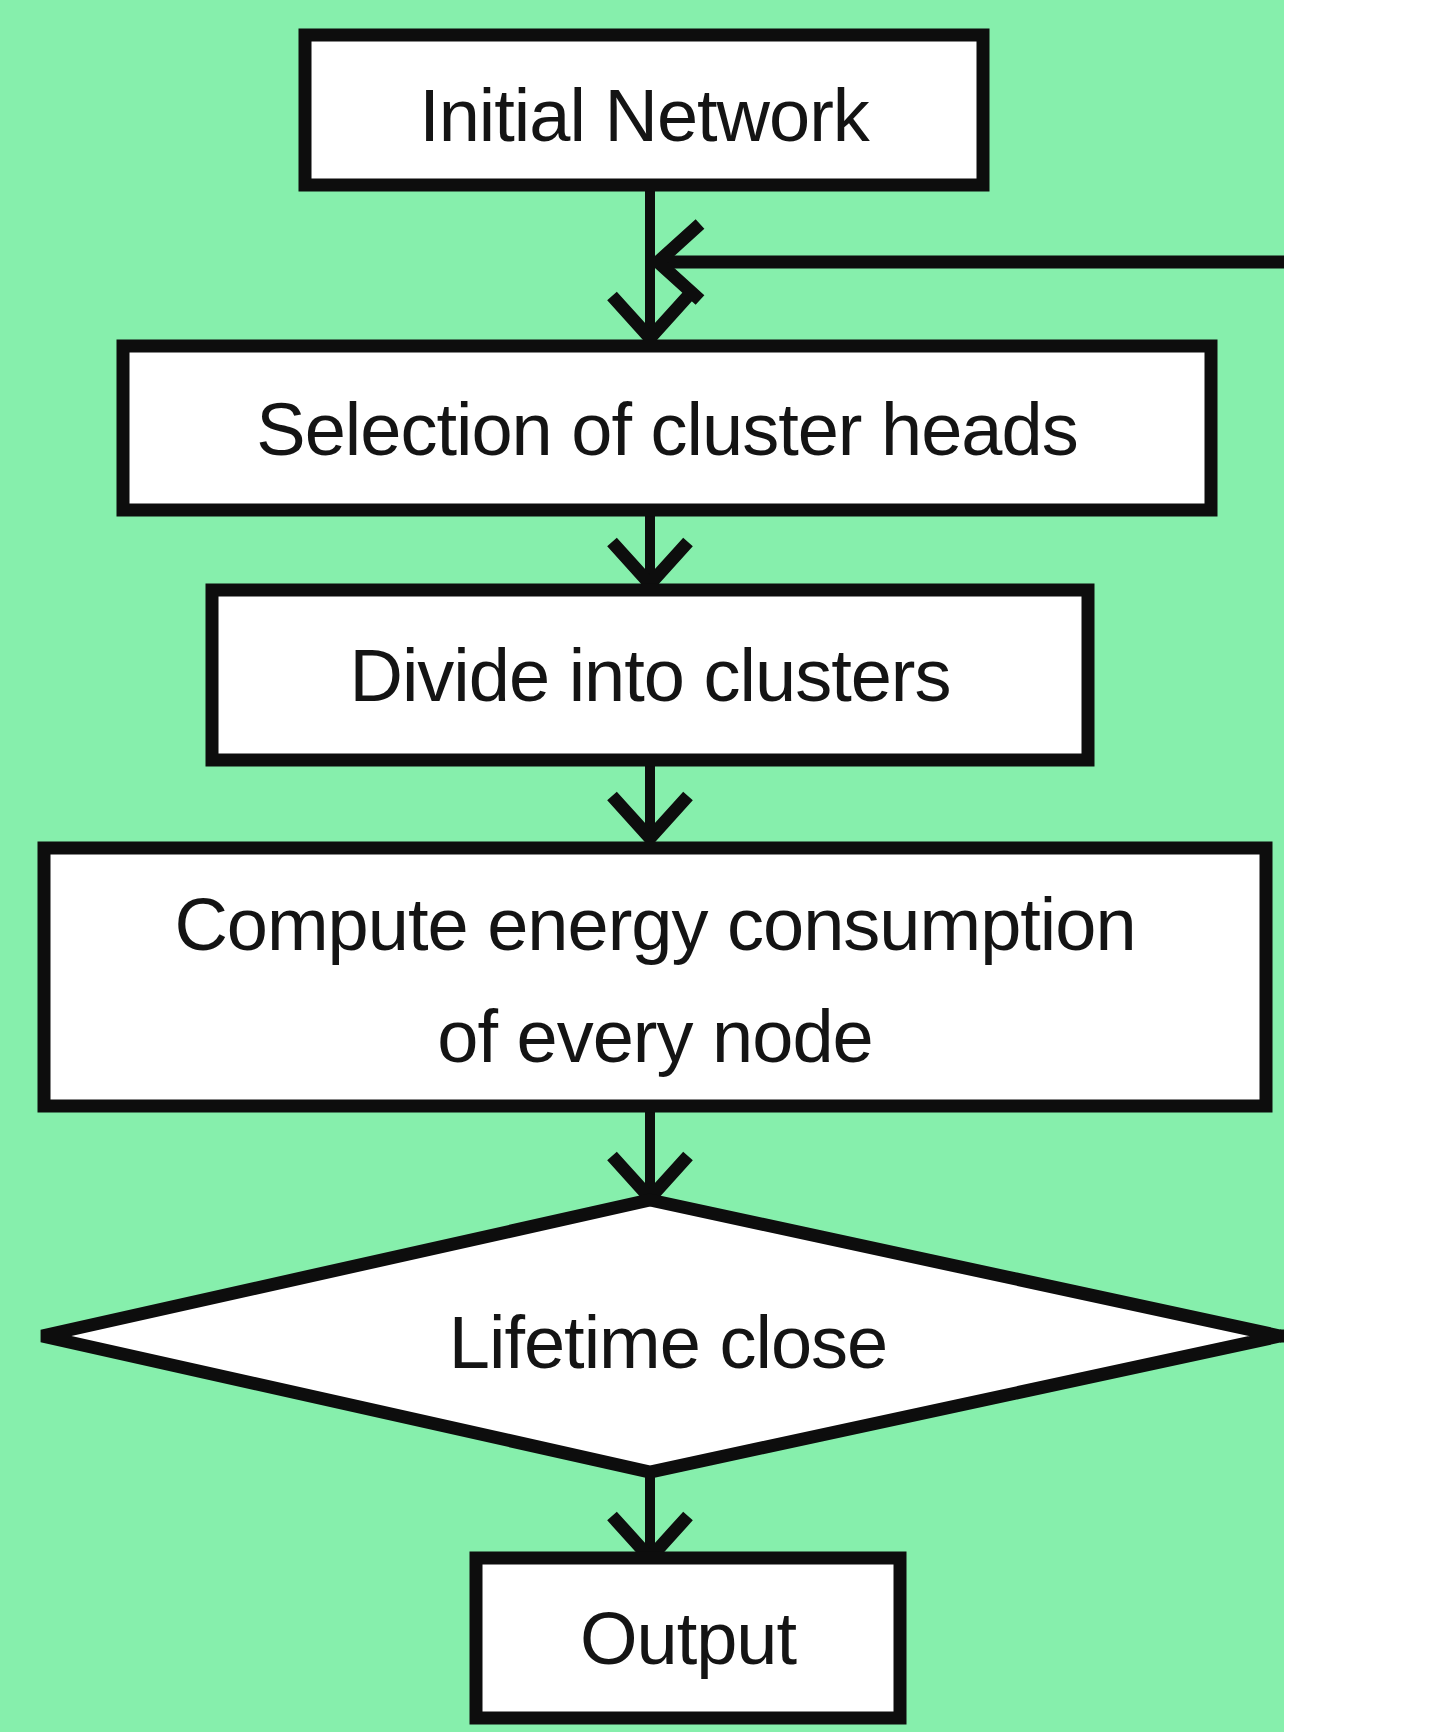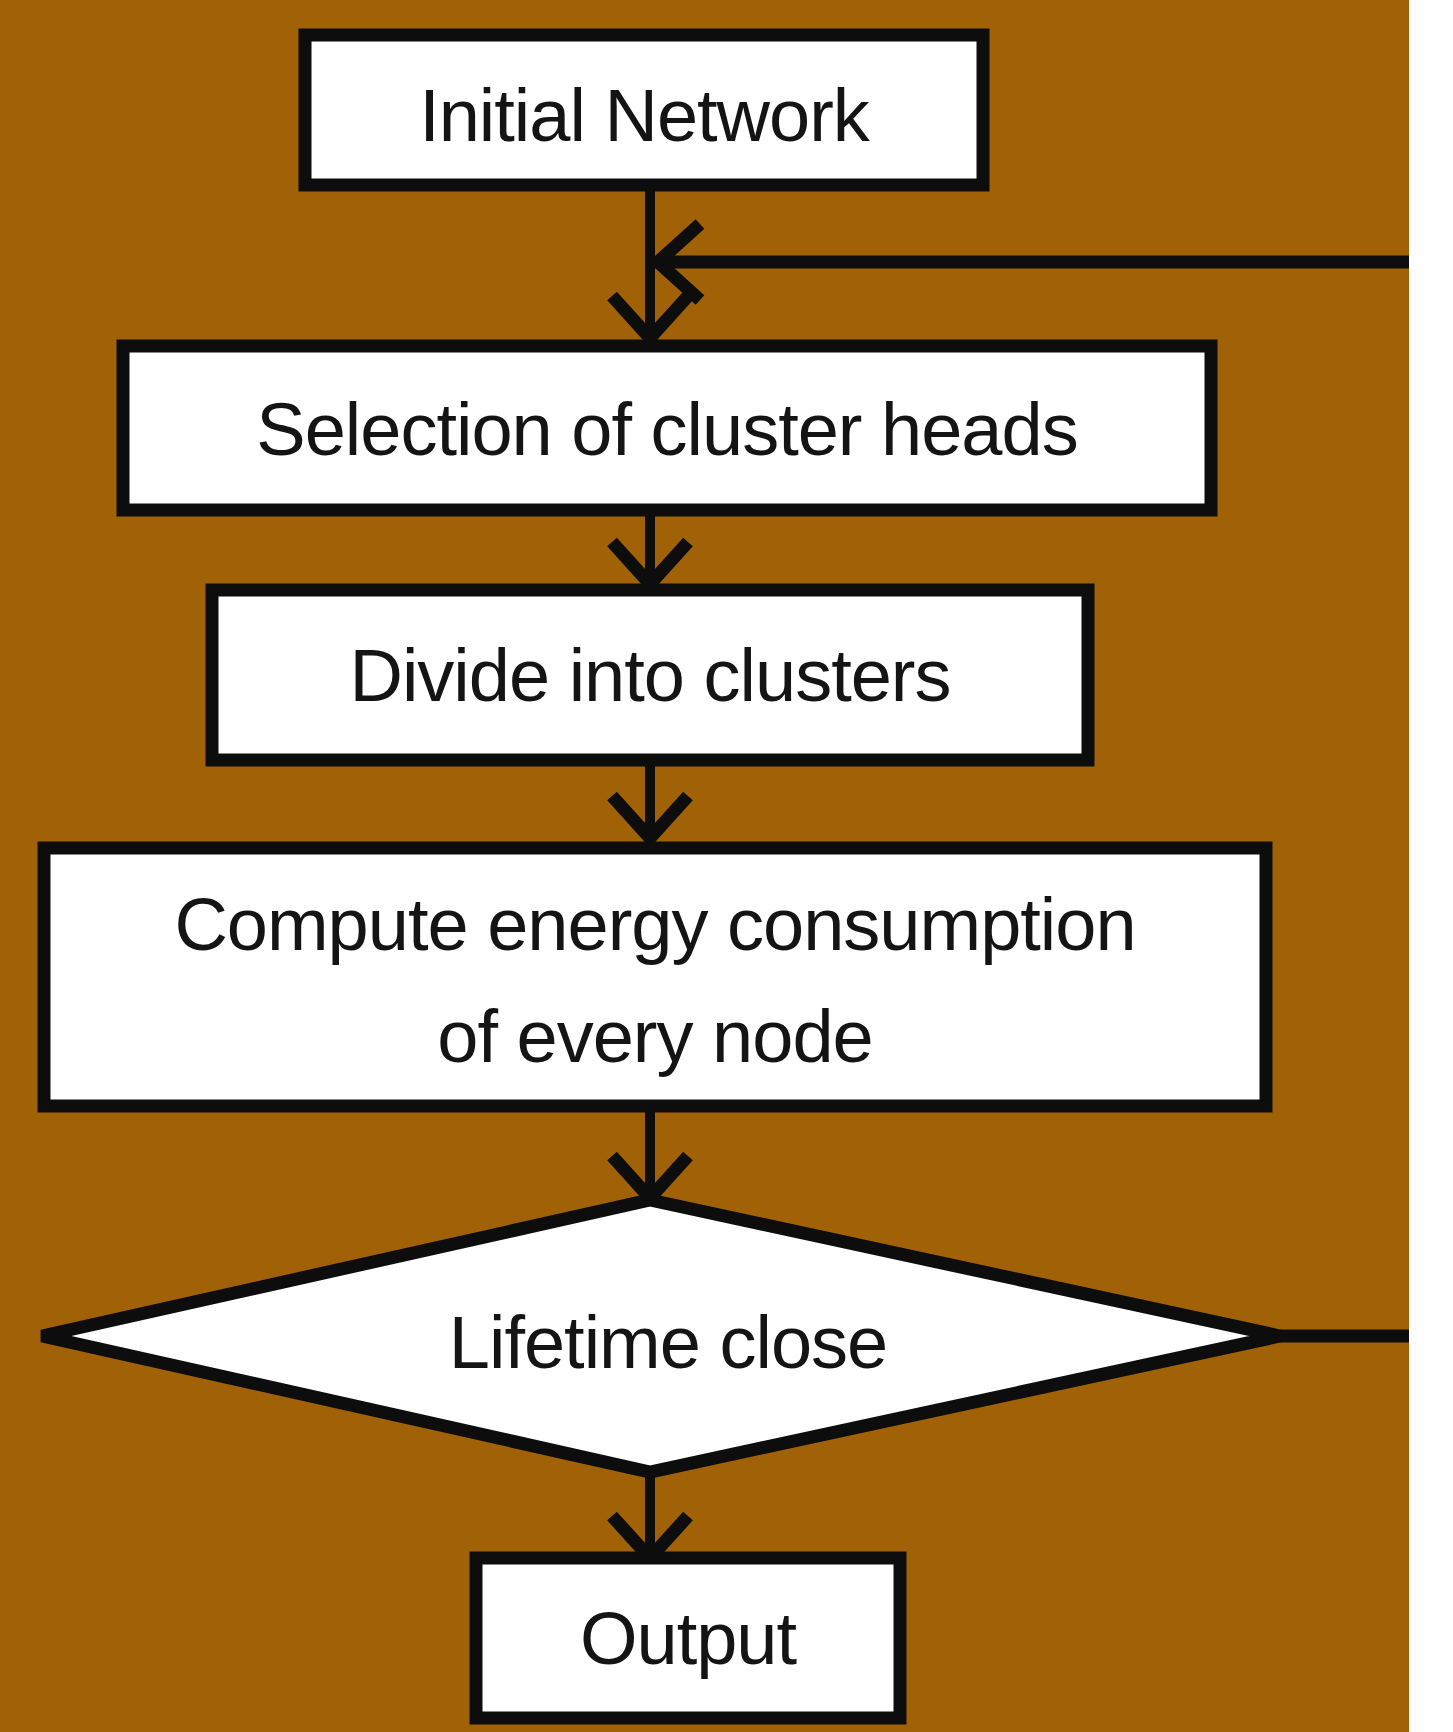--- a/index.html
+++ b/index.html
@@ -2,23 +2,23 @@
 <html><head>
 <meta charset="utf-8">
 <style>
   html, body {
     margin: 0;
     padding: 0;
     background: #ffffff;
   }
   .canvas {
     position: relative;
-    width: 1409px;
+    width: 1284px;
     height: 1732px;
-    background: #a16207;
+    background: #86efac;
     overflow: hidden;
   }
   svg { display: block; }
   .box {
     fill: #ffffff;
     stroke: #0d0d0d;
     stroke-width: 13px;
   }
   .stem {
     fill: none;

